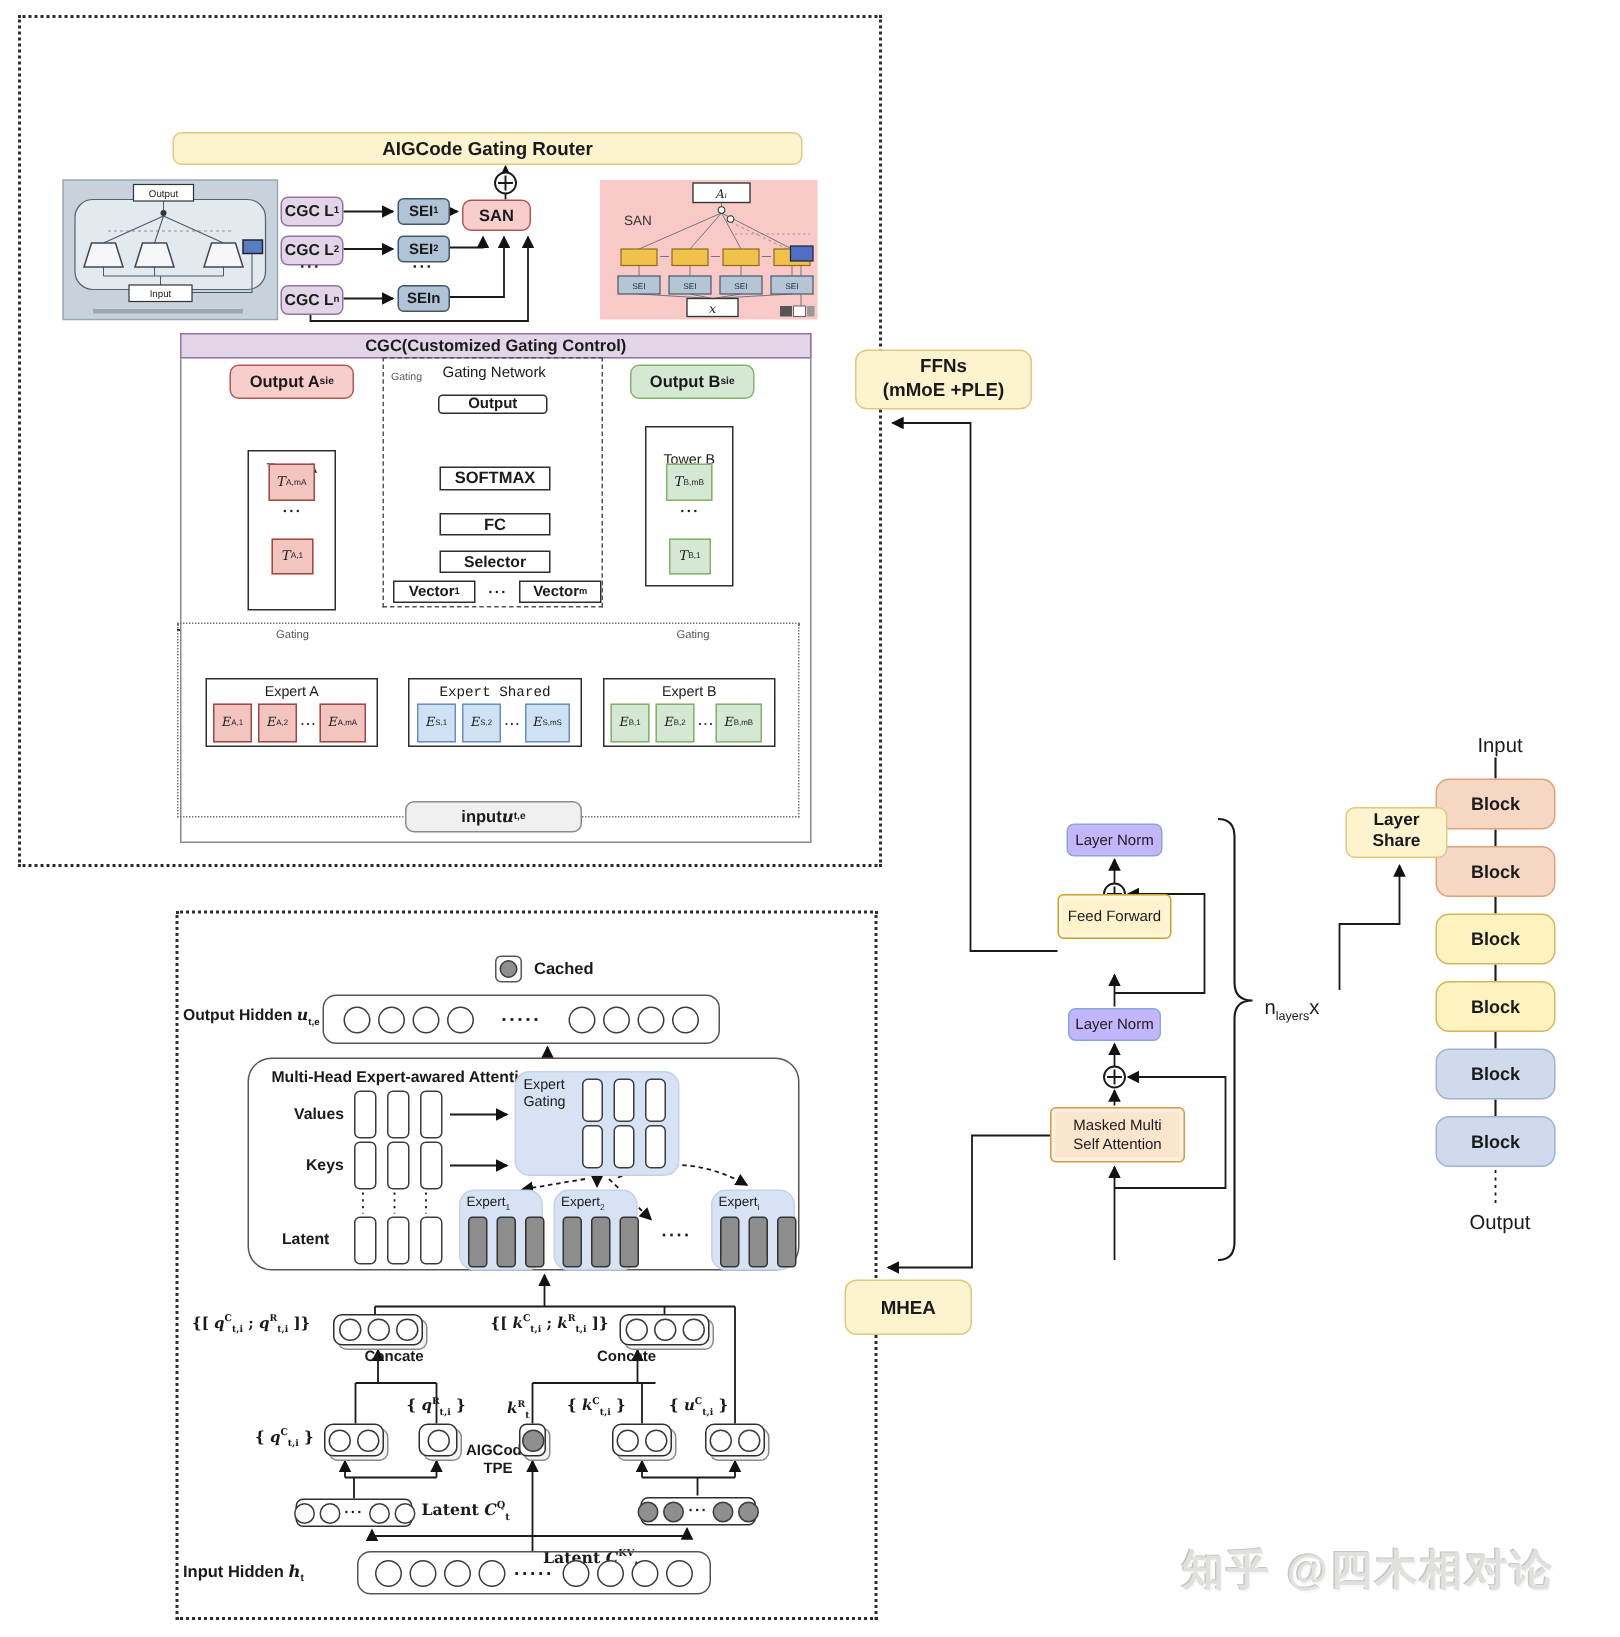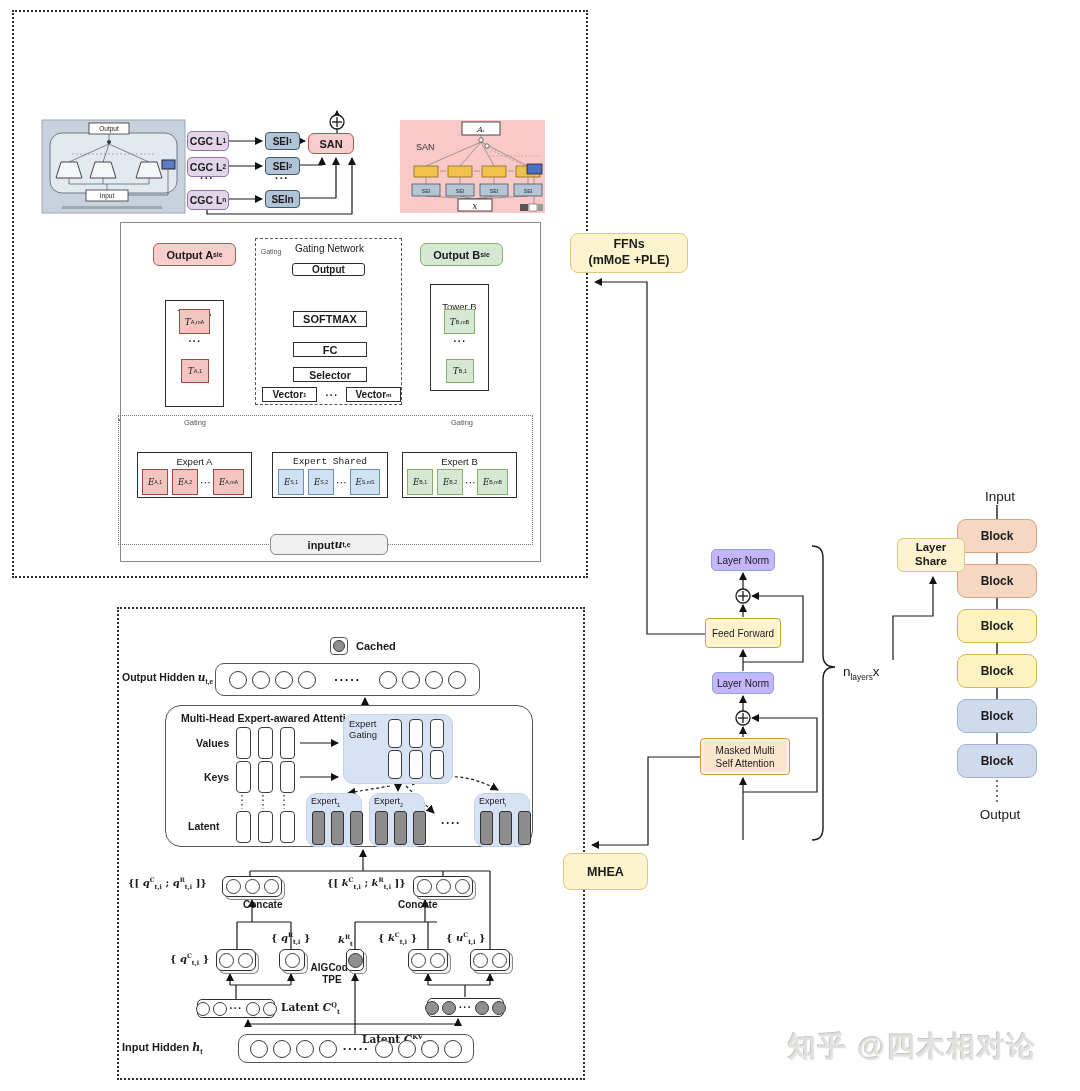--- a/index.html
+++ b/index.html
@@ -273,20 +273,21 @@
     <rect x="127" y="44" width="15" height="10" fill="#4f6fc5" stroke="#223" stroke-width="0.8"></rect>
     <rect x="120" y="84" width="8" height="7" fill="#555"></rect>
     <rect x="129" y="84" width="8" height="7" fill="#fff" stroke="#555" stroke-width="0.6"></rect>
     <rect x="138" y="84" width="5" height="7" fill="#999"></rect>
   </g>
 </svg>
 
 <div class="abs dashedbox" style="left:12px;top:10px;width:576px;height:568px;"></div>
 <div class="abs dashedbox" style="left:117px;top:607px;width:468px;height:473px;"></div>
 
+<div class="abs ctr yellowlab bold" style="left:115px;top:88px;width:420px;height:22px;font-size:12.5px;border-radius:6px;">AIGCode Gating Router</div>
 
 <div class="abs ctr purplebox bold" style="left:187px;top:131px;width:42px;height:20px;font-size:10.5px;">
       <span>CGC L</span>
       <sub>1</sub>
     </div>
 <div class="abs ctr purplebox bold" style="left:187px;top:157px;width:42px;height:20px;font-size:10.5px;">
       <span>CGC L</span>
       <sub>2</sub>
     </div>
 <div class="abs ctr bold dots" style="left:197px;top:171px;width:20px;height:14px;font-size:11px;">···</div>
@@ -304,20 +305,21 @@
       <sub>2</sub>
     </div>
 <div class="abs ctr bold dots" style="left:272px;top:171px;width:20px;height:14px;font-size:11px;">···</div>
 <div class="abs ctr seibox bold" style="left:265px;top:190px;width:35px;height:18px;font-size:10px;">
       <span>SEIn</span>
     </div>
 
 <div class="abs ctr pinkbox bold" style="left:308px;top:133px;width:46px;height:21px;font-size:11px;">SAN</div>
 
 <div class="abs" style="left:120px;top:222px;width:421px;height:340px;border:1px solid #8a8a8a;background:#fff;"></div>
+<div class="abs ctr bold" style="left:120px;top:222px;width:421px;height:17px;background:#e1d5e7;border:1px solid #9673a6;font-size:11px;">CGC(Customized Gating Control)</div>
 
 <div class="abs ctr pinkbox bold" style="left:153px;top:243px;width:83px;height:23px;font-size:11px;">
       <span>Output A</span>
       <sup>si</sup>
       <sub>e</sub>
     </div>
 <div class="abs ctr greenbox bold" style="left:420px;top:243px;width:83px;height:23px;font-size:11px;">
       <span>Output B</span>
       <sup>si</sup>
       <sub>e</sub>
@@ -428,21 +430,21 @@
       <sub>t,e</sub>
     </div>
 
 <div class="abs ctr yellowlab bold" style="left:570px;top:233px;width:118px;height:40px;font-size:12.5px;flex-direction:column;line-height:1.25;">
   <span>FFNs</span>
   <span>(mMoE +PLE)</span>
 </div>
 <div class="abs ctr yellowlab bold" style="left:563px;top:853px;width:85px;height:37px;font-size:12.5px;">MHEA</div>
 
 <div class="abs ctr lnblue" style="left:711px;top:549px;width:64px;height:22px;font-size:10px;">Layer Norm</div>
-<div class="abs ctr ffyellow" style="left:705px;top:618px;width:76px;height:30px;font-size:10px;">Feed Forward</div>
+<div class="abs ctr ffyellow" style="left:705px;top:596px;width:76px;height:30px;font-size:10px;">Feed Forward</div>
 <div class="abs ctr lnblue" style="left:712px;top:672px;width:62px;height:22px;font-size:10px;">Layer Norm</div>
 <div class="abs ctr mmsaorange" style="left:700px;top:738px;width:90px;height:37px;font-size:10px;flex-direction:column;line-height:1.3;">
   <span>Masked Multi</span>
   <span>Self Attention</span>
 </div>
 <div class="abs" style="left:843px;top:664px;width:60px;height:20px;font-size:13.5px;"><span>n</span><sub>layers</sub><span>x</span></div>
 
 <div class="abs ctr" style="left:975px;top:488px;width:50px;height:16px;font-size:13.5px;">Input</div>
 <div class="abs ctr blockpeach bold" style="left:957px;top:519px;width:80px;height:34px;font-size:12px;">Block</div>
 <div class="abs ctr blockpeach bold" style="left:957px;top:564px;width:80px;height:34px;font-size:12px;">Block</div>

